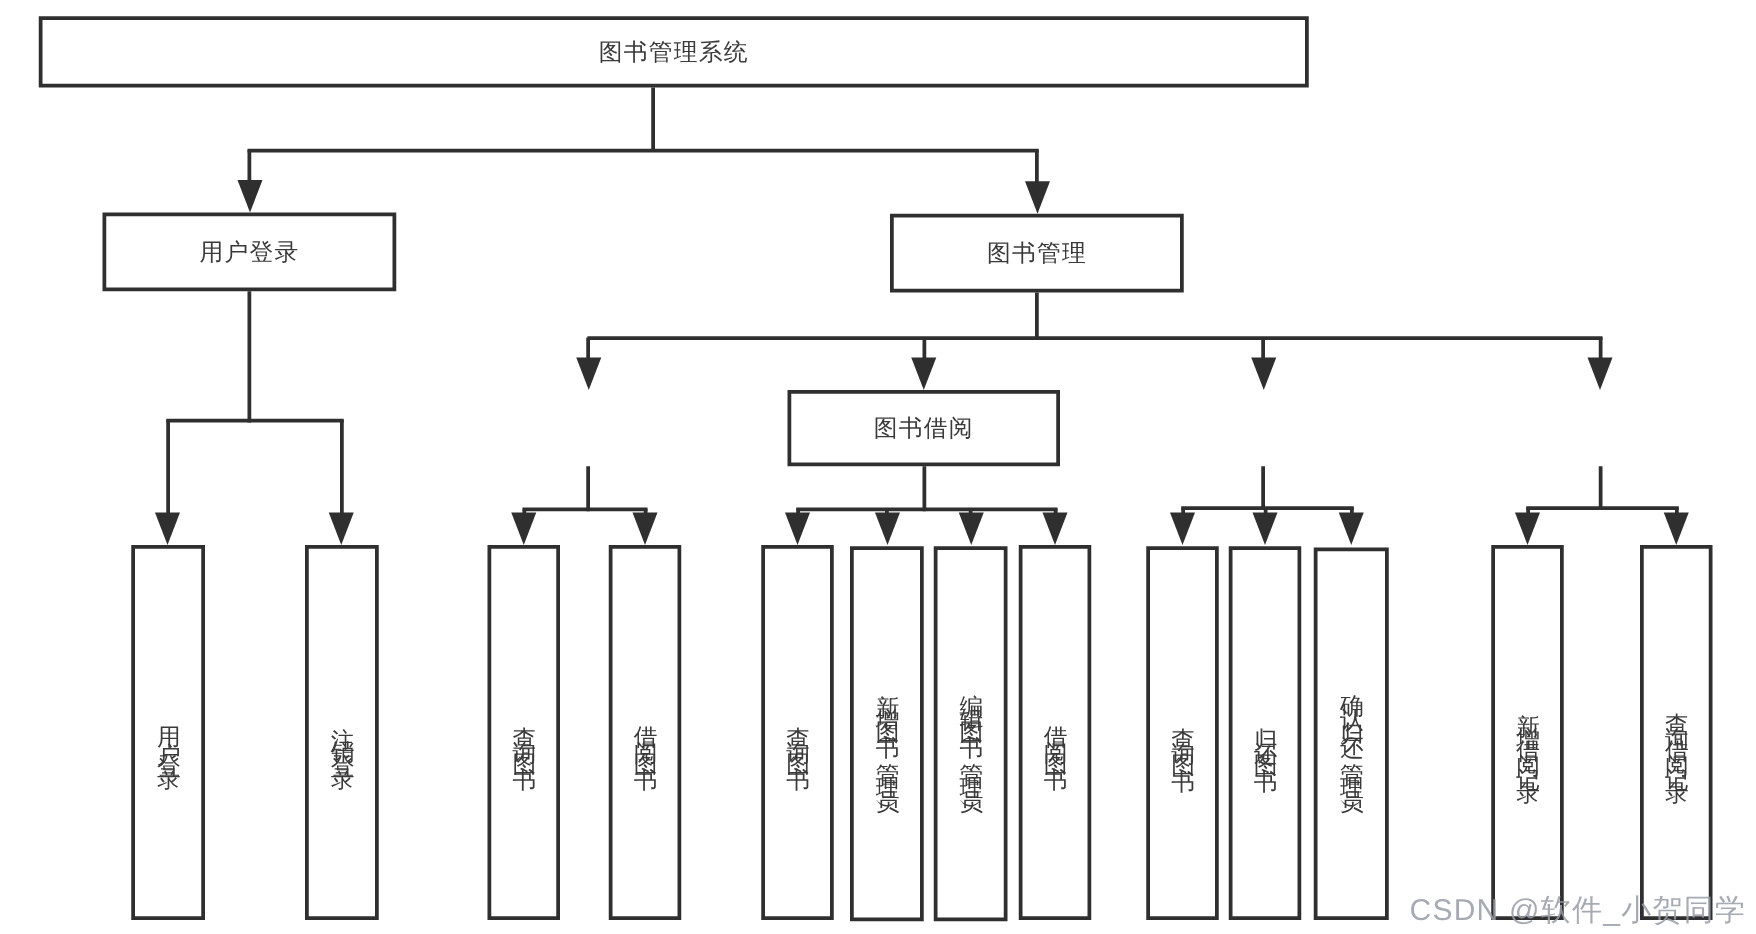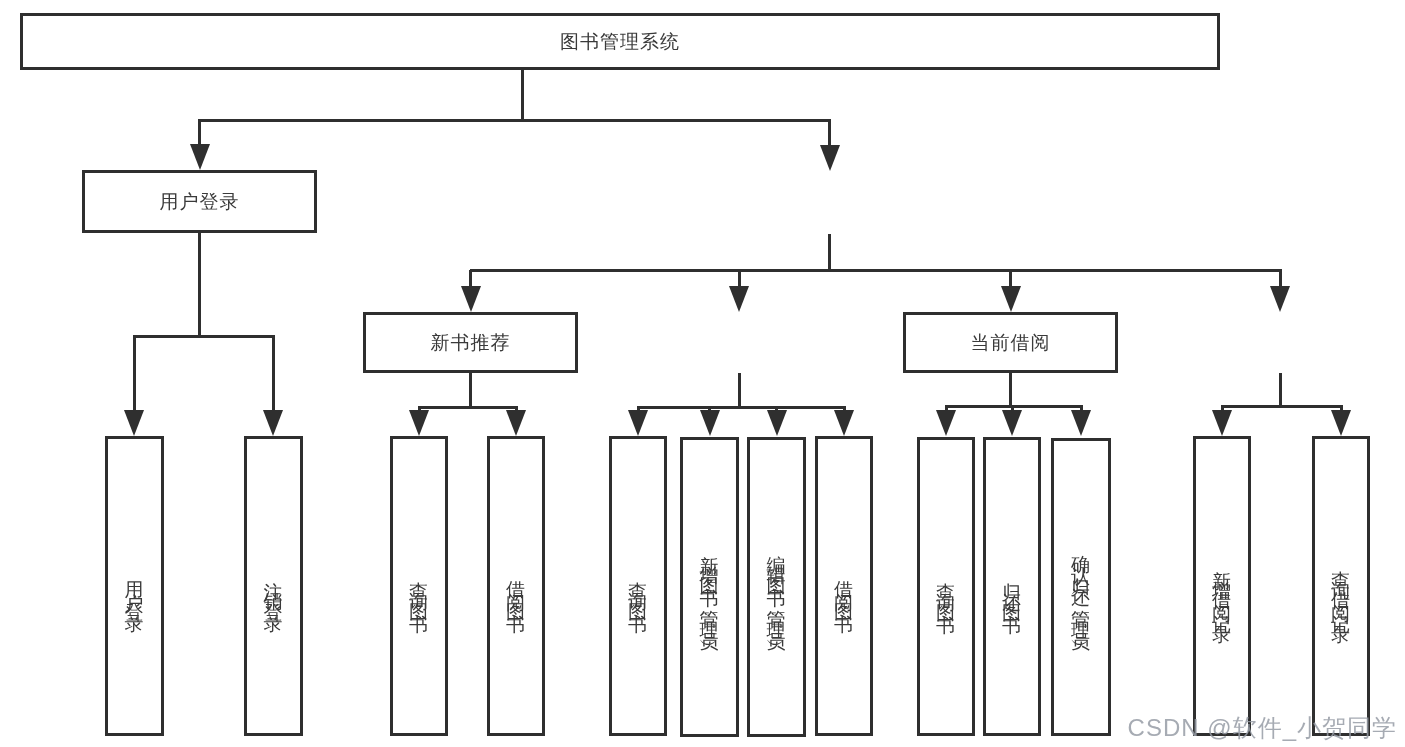--- a/index.html
+++ b/index.html
@@ -59,26 +59,26 @@
     letter-spacing: 1px;
     z-index: 10;
     white-space: nowrap;
   }
 </style>
 </head>
 <body>
 
 <div id="canvas">
 
-  <div class="box" style="left:20px; top:13px; width:1200px; height:57px;">图书管理系统</div>
+  <div class="box" style="left:31px; top:13px; width:1016px; height:57px;">图书管理系统</div>
 
   <div class="box" style="left:82px; top:170px; width:235px; height:63px;">用户登录</div>
+  <div class="box" style="left:712px; top:171px; width:235px; height:63px;">图书管理</div>
 
-  <div class="box" style="left:363px; top:312px; width:215px; height:61px;">新书推荐</div>
-  <div class="box" style="left:903px; top:312px; width:215px; height:61px;">当前借阅</div>
+  <div class="box" style="left:630px; top:312px; width:218px; height:61px;">图书借阅</div>
 
   <div class="box vbox" style="left:105px; top:436px; width:59px; height:300px;">用户登录</div>
   <div class="box vbox" style="left:244px; top:436px; width:59px; height:300px;">注销登录</div>
 
   <div class="box vbox" style="left:390px; top:436px; width:58px; height:300px;">查询图书</div>
   <div class="box vbox" style="left:487px; top:436px; width:58px; height:300px;">借阅图书</div>
 
   <div class="box vbox" style="left:609px; top:436px; width:58px; height:300px;">查询图书</div>
   <div class="box vbox" style="left:680px; top:437px; width:59px; height:300px;">新增图书（管理员）</div>
   <div class="box vbox" style="left:747px; top:437px; width:59px; height:300px;">编辑图书（管理员）</div>

